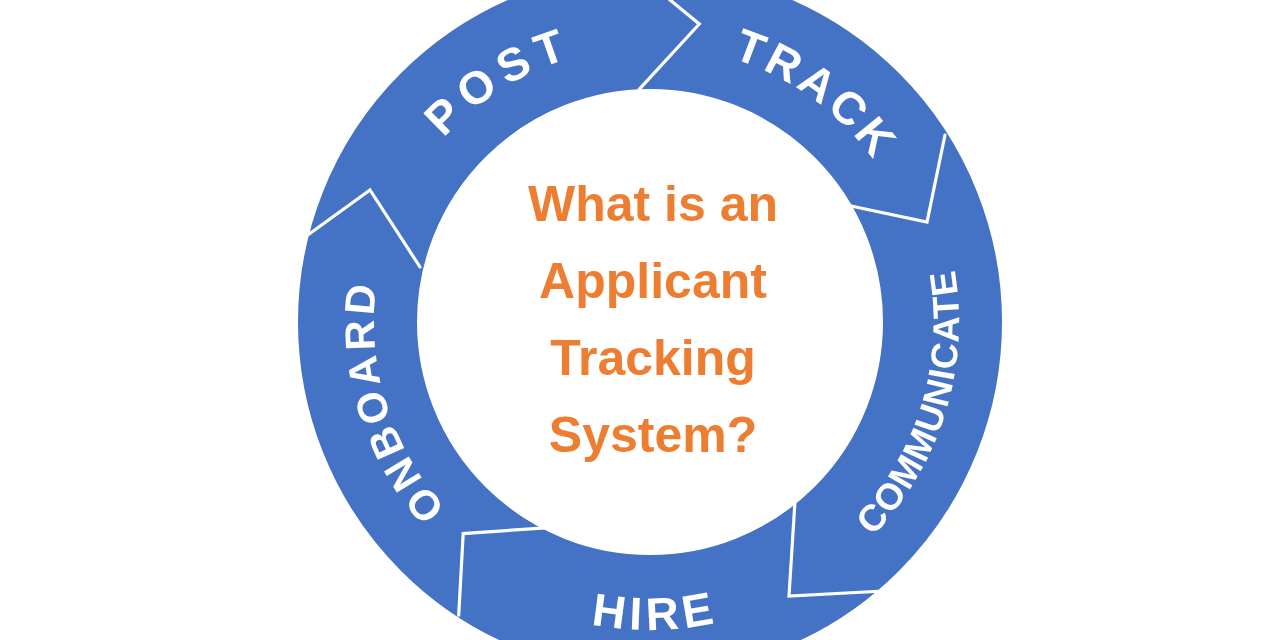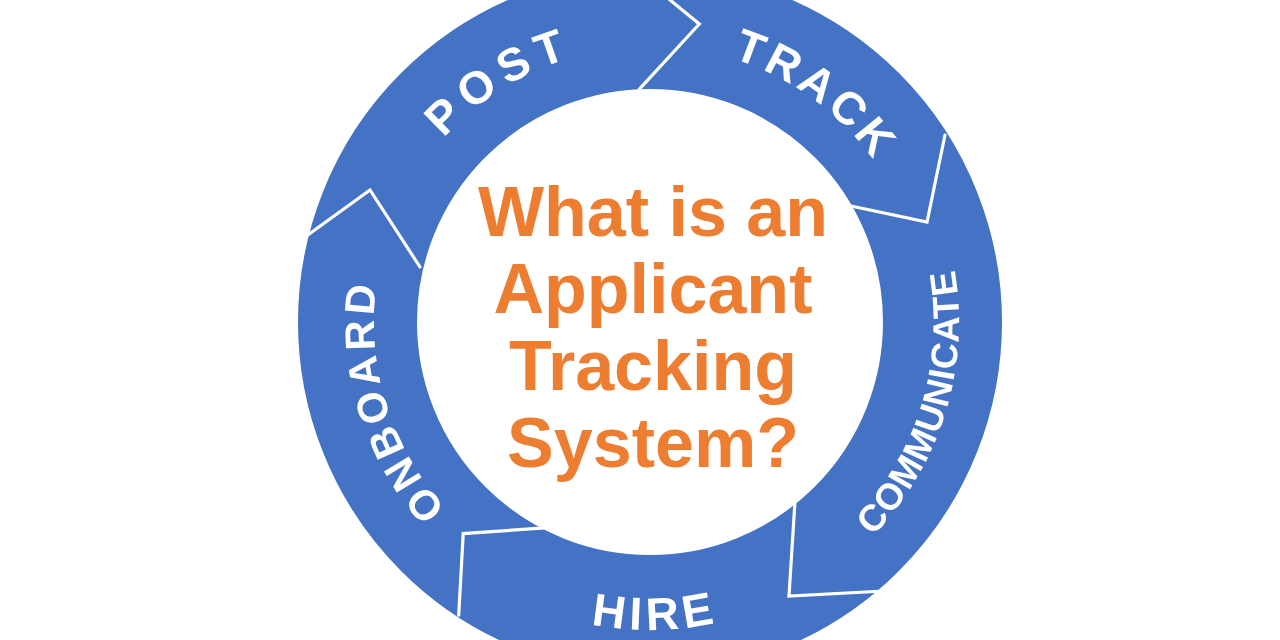--- a/index.html
+++ b/index.html
@@ -40,25 +40,24 @@
     stroke-linejoin: miter;
   }
   .center-title {
     position: absolute;
     left: 390px;
     top: 166px;
     width: 526px;
     text-align: center;
     font-family: "Liberation Sans", sans-serif;
     font-weight: bold;
-    font-size: 70px;
+    font-size: 50px;
     line-height: 77px;
     color: #ED7D31;
     white-space: pre-line;
-    margin-top: 8px;
   }
 </style>
 </head>
 <body>
 
 <div class="stage">
 
   <svg class="cycle" width="1280" height="640" viewBox="0 0 1280 640">
     <defs>
       <path id="arc-post" d="M 406.3 192.4 A 276 276 0 0 1 640.4 46.2"></path>

